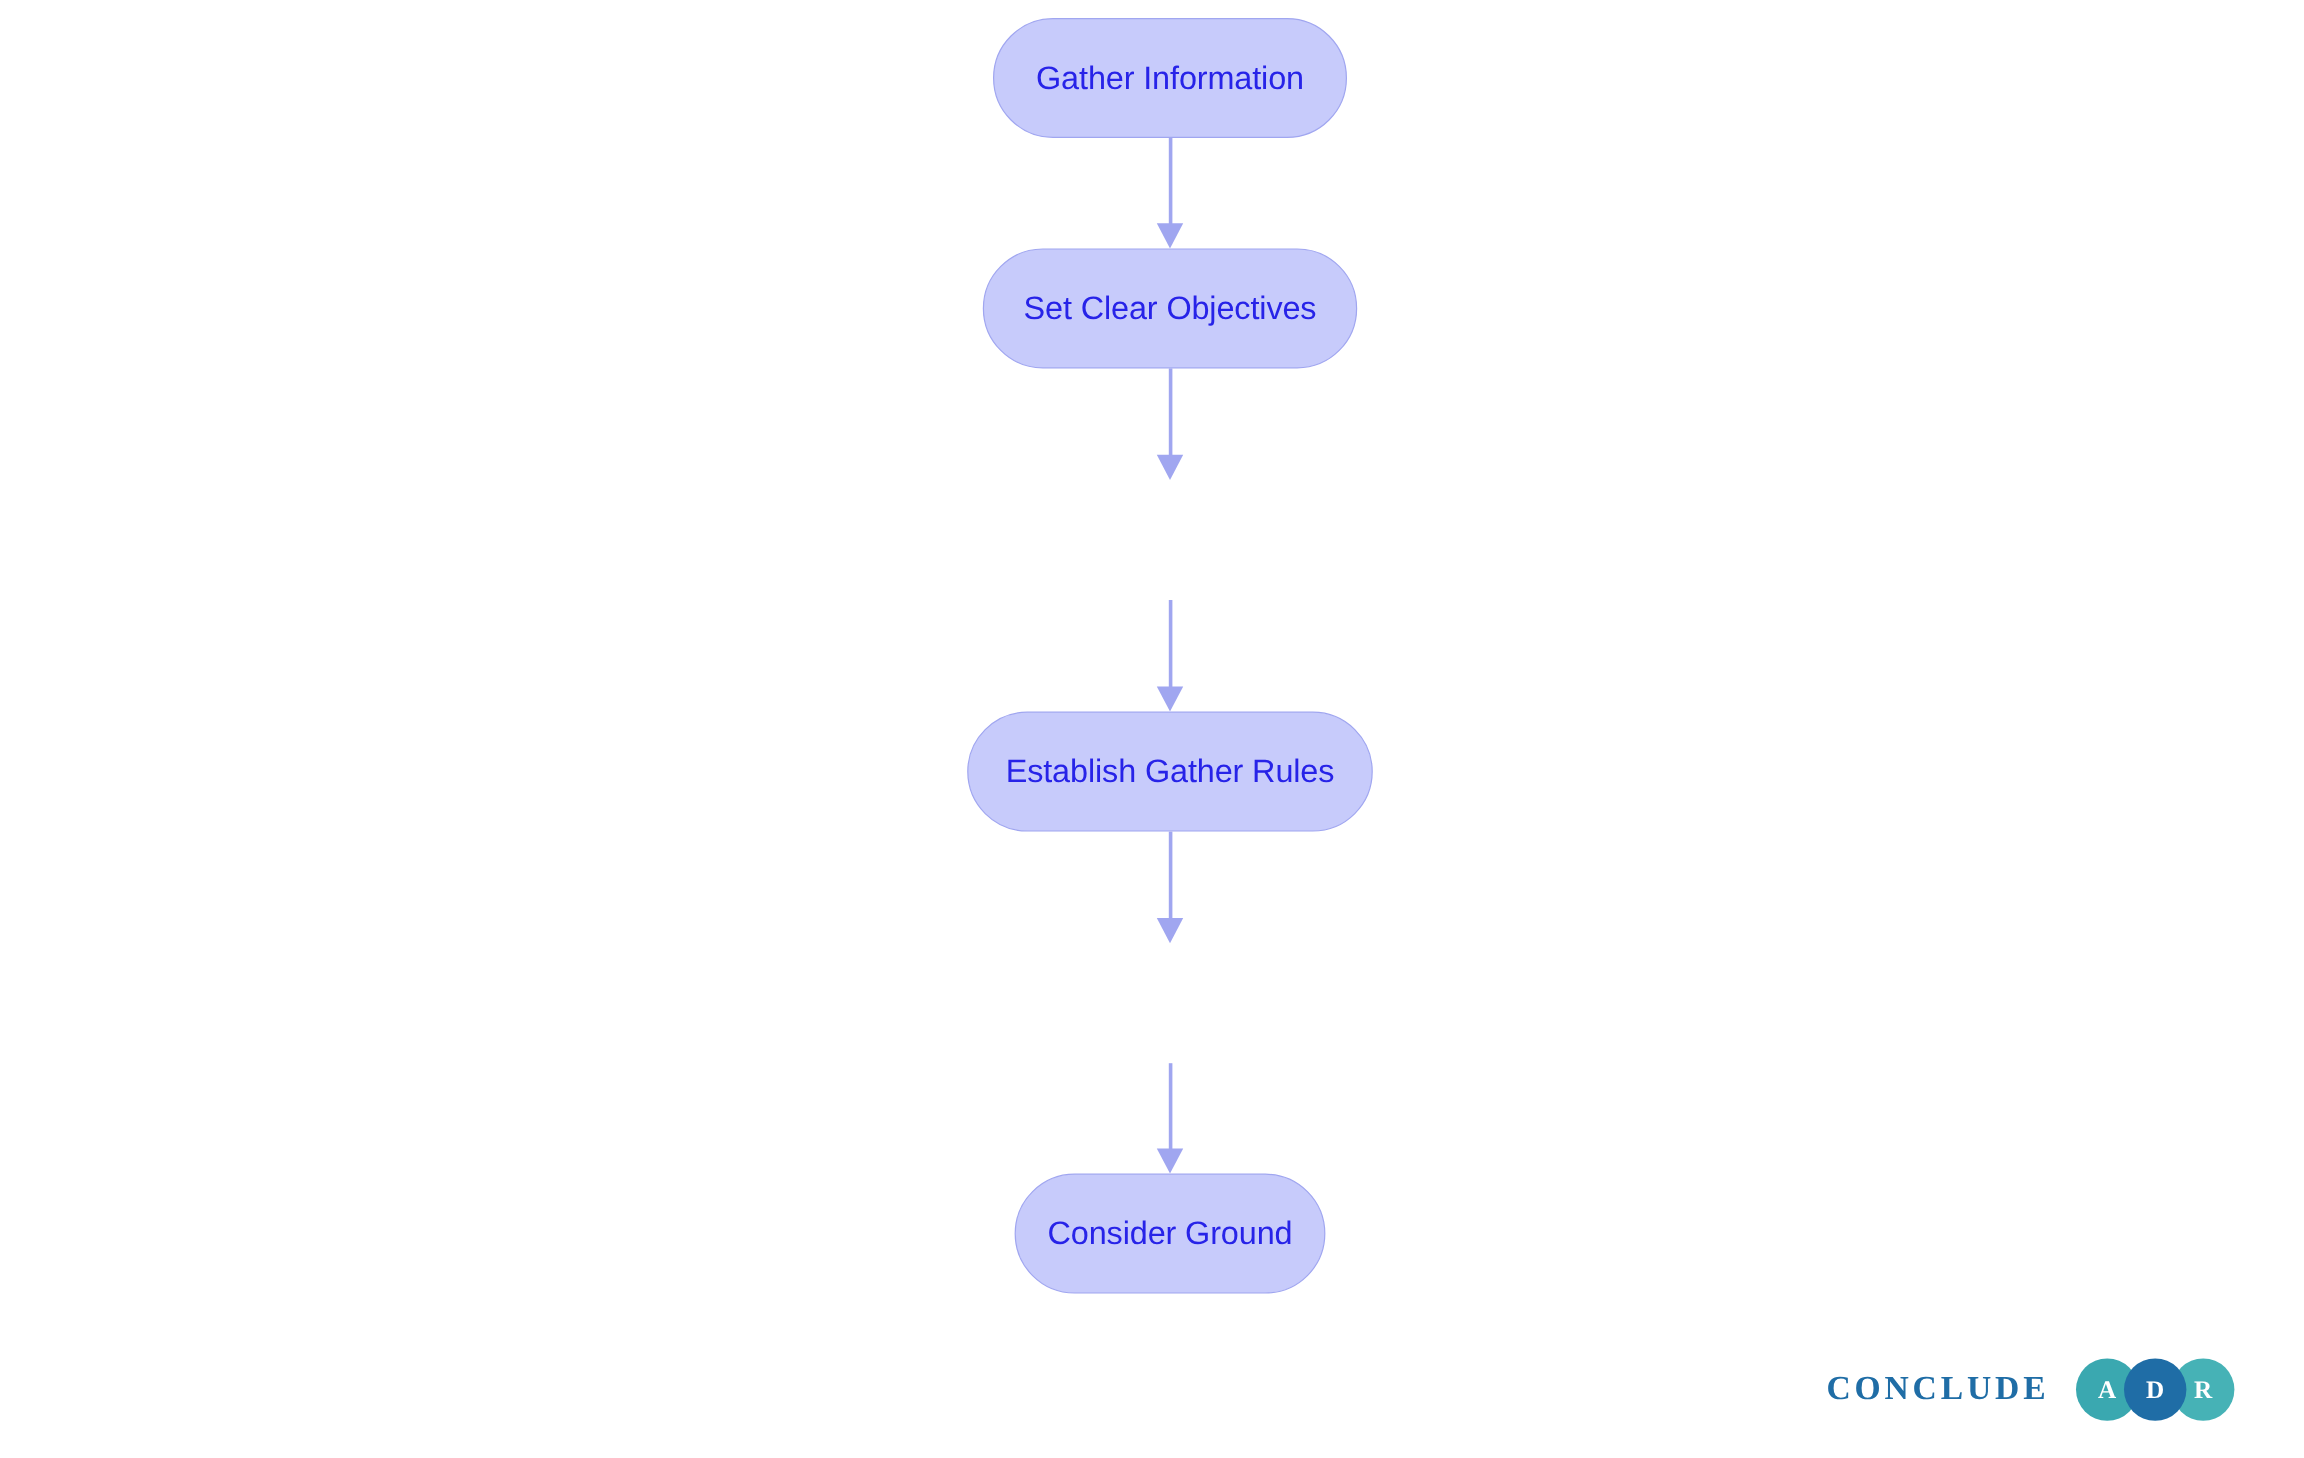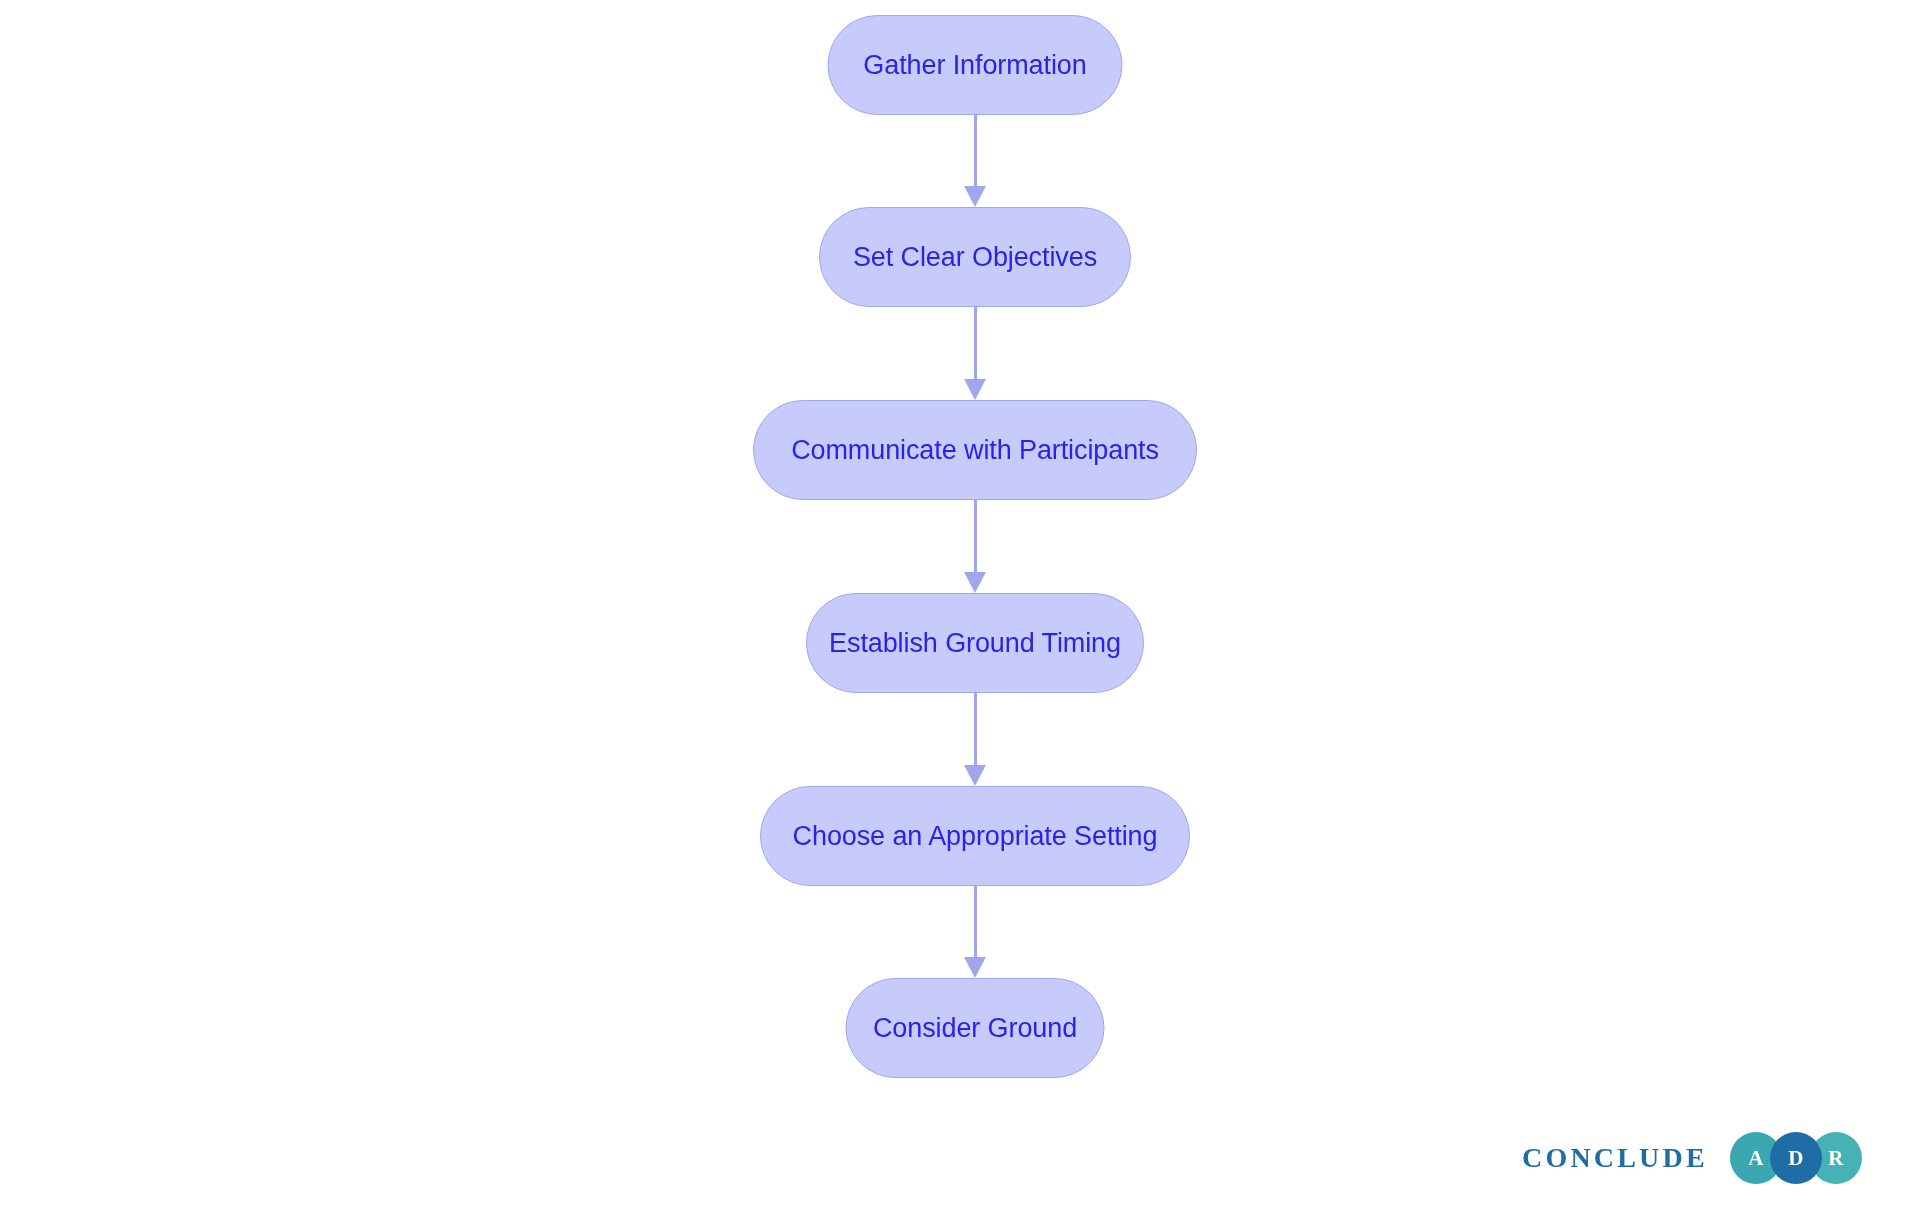--- a/index.html
+++ b/index.html
@@ -133,28 +133,22 @@
     <div class="connector" style="left: 975px; top: 886px; height: 92px;">
       <div class="connector-line" style="height: 72px;"></div>
       <div class="connector-head"></div>
     </div>
     <div class="node" style="left: 975px; top: 15px; width: 295px;">
       <span class="node-label">Gather Information</span>
     </div>
     <div class="node" style="left: 975px; top: 207px; width: 312px; text-align: right;">
       <span class="node-label">Set Clear Objectives</span>
     </div>
-    <div class="node" style="left: 975px; top: 400px; width: 444px;">
-      <span class="node-label">Communicate with Participants</span>
-    </div>
     <div class="node" style="left: 975px; top: 593px; width: 338px;">
-      <span class="node-label">Establish Ground Timing</span>
-    </div>
-    <div class="node" style="left: 975px; top: 786px; width: 430px;">
-      <span class="node-label">Choose an Appropriate Setting</span>
+      <span class="node-label">Establish Gather Rules</span>
     </div>
     <div class="node" style="left: 975px; top: 978px; width: 259px;">
       <span class="node-label">Consider Ground</span>
     </div>
   </div>
 
 <div id="brand-logo" style="left: 1522px; top: 1132px;">
   <span class="brand-wordmark">CONCLUDE</span>
   <span class="brand-circles">
     <span class="brand-circle c1">A</span>

